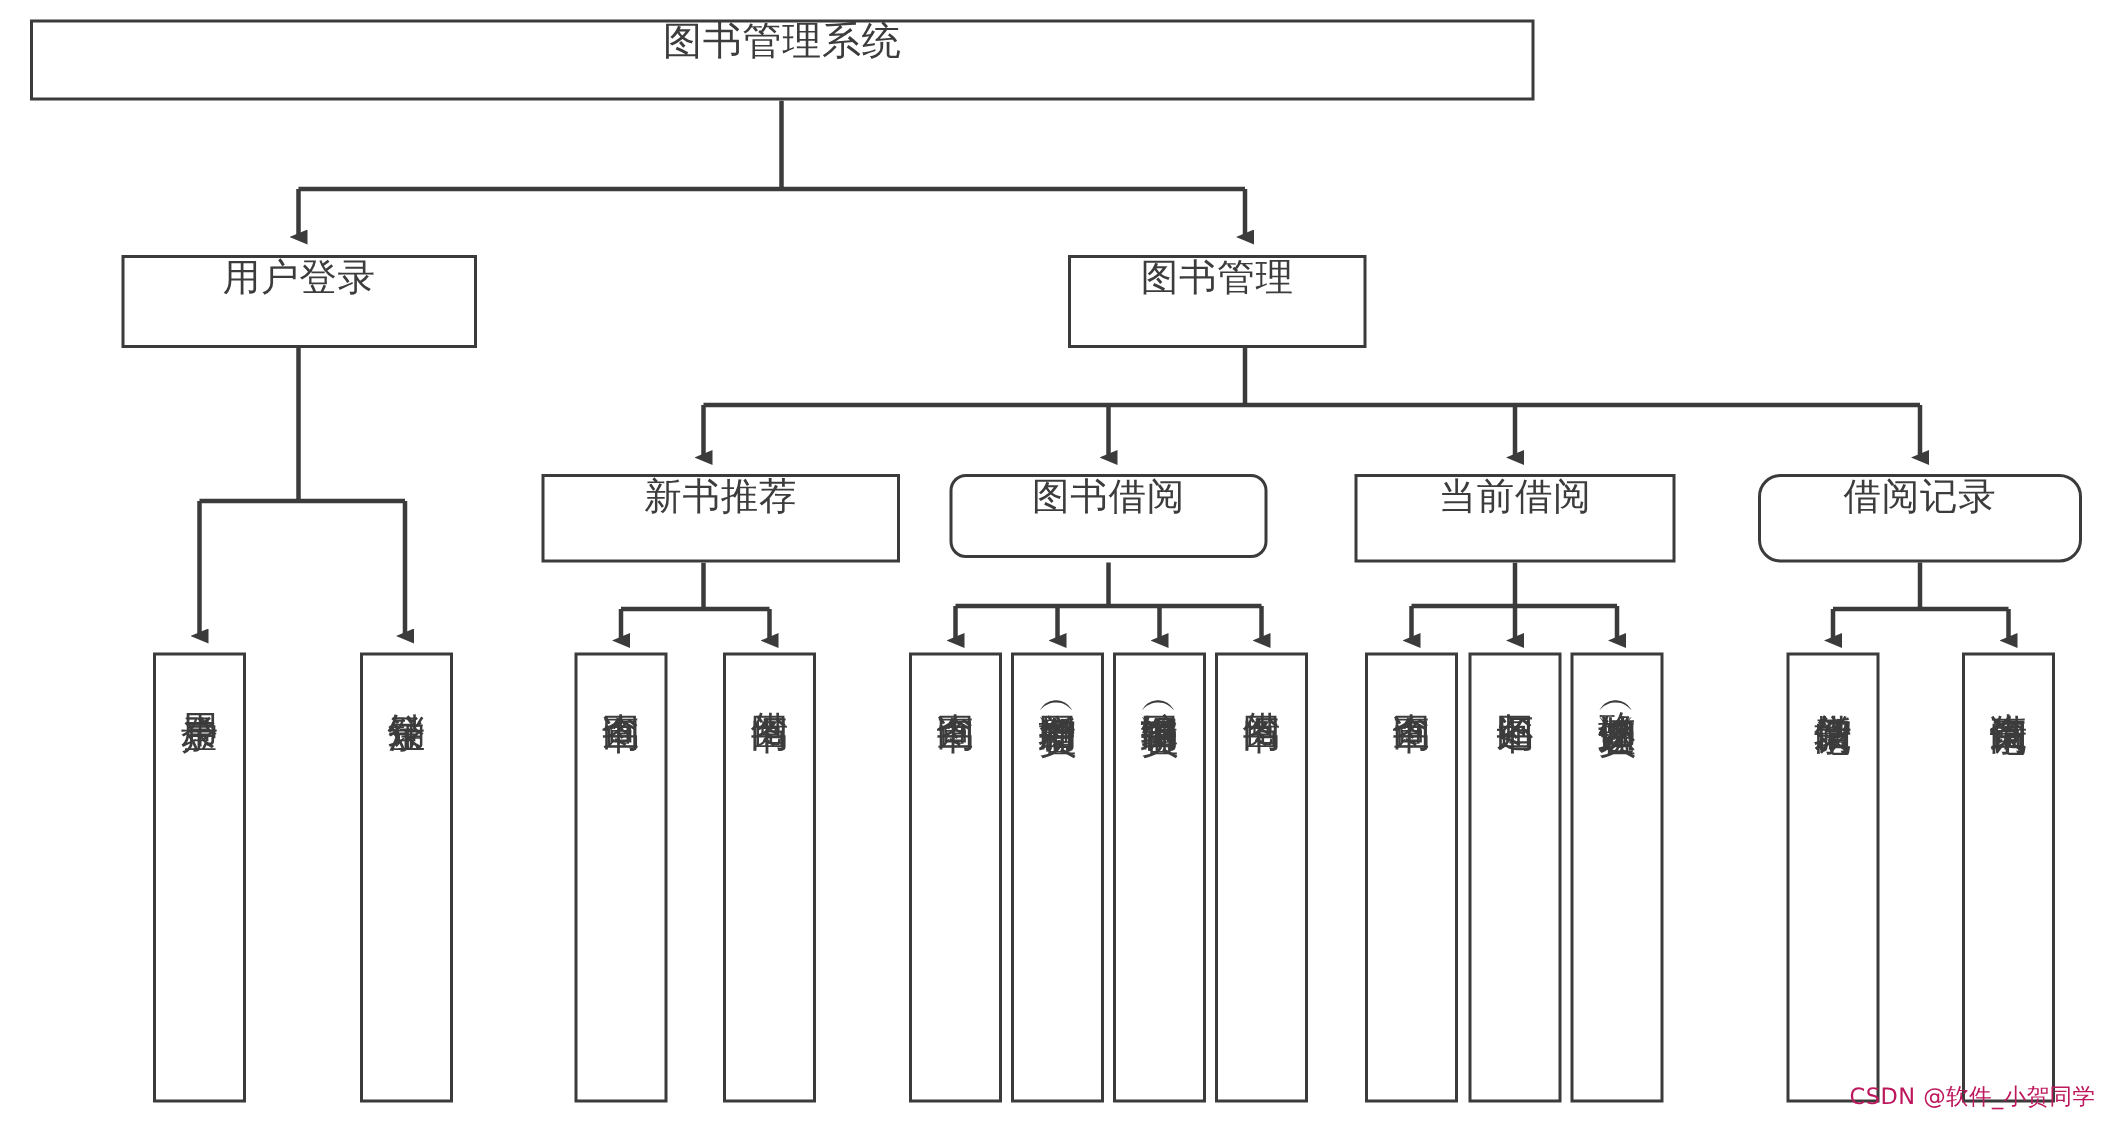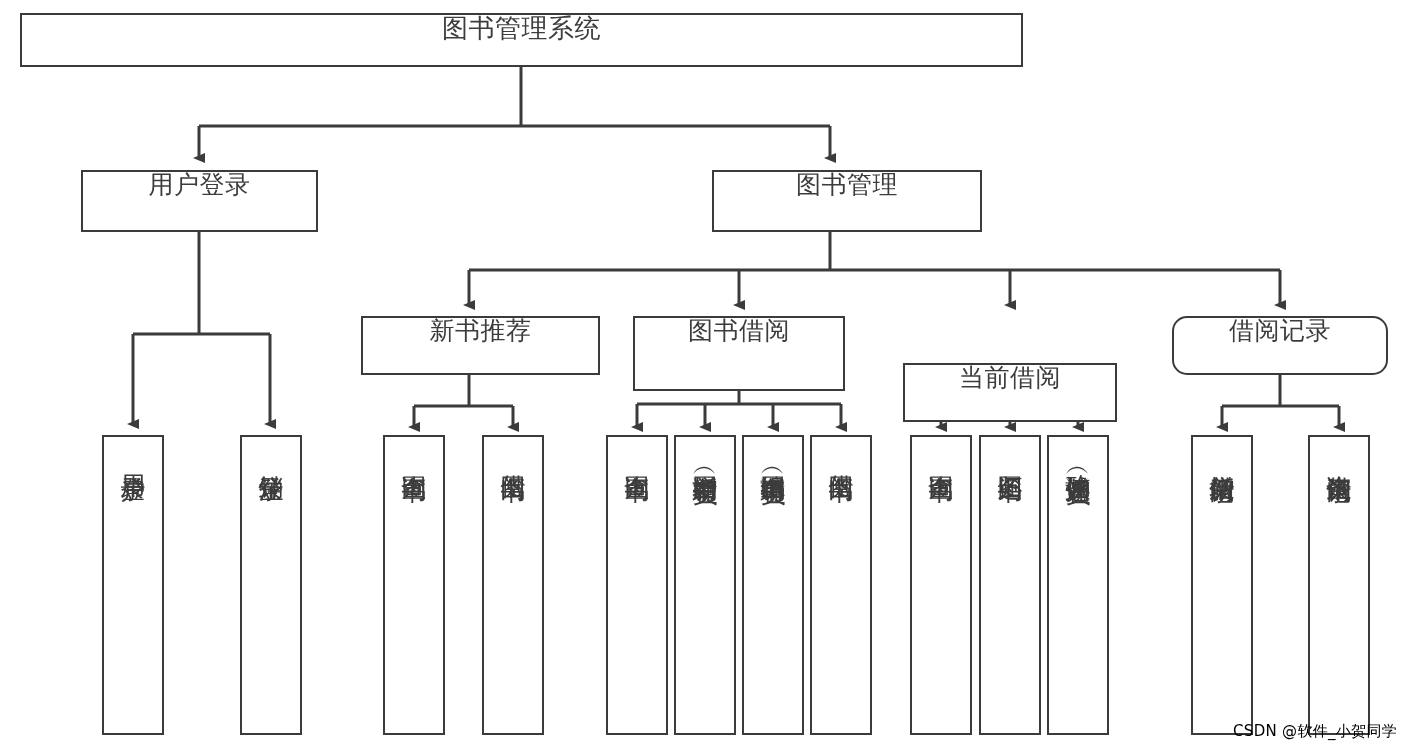--- a/index.html
+++ b/index.html
@@ -55,21 +55,21 @@
     line-height:1.08;
     letter-spacing:1px;
     white-space:nowrap;
     -webkit-writing-mode:vertical-rl;
   }
   #watermark{
     position:absolute;
     right:8px;
     bottom:6px;
     font-size:15px;
-    color:#000000;
+    color:#be185d;
     white-space:nowrap;
     letter-spacing:0.3px;
     user-select:none;
   }
 </style>
 </head>
 <body>
 
 <div id="canvas">
 
@@ -124,33 +124,33 @@
   </svg>
 
   <div class="node h root" style="left:20px; top:13px; width:1003px; height:54px;">
     <span class="label">图书管理系统</span>
   </div>
 
   <div class="node h" style="left:81px; top:170px; width:237px; height:62px;">
     <span class="label">用户登录</span>
   </div>
 
-  <div class="node h" style="left:712px; top:170px; width:270px; height:62px;">
+  <div class="node h" style="left:712px; top:170px; width:199px; height:62px;">
     <span class="label">图书管理</span>
   </div>
 
   <div class="node h" style="left:361px; top:316px; width:239px; height:59px;">
     <span class="label">新书推荐</span>
   </div>
 
-  <div class="node h" style="left:633px; top:316px; width:212px; height:75px;">
+  <div class="node h" style="left:633px; top:316px; width:212px; height:56px;border-radius:11px;">
     <span class="label">图书借阅</span>
   </div>
 
-  <div class="node h" style="left:903px; top:316px; width:214px; height:59px;margin-top:47px;">
+  <div class="node h" style="left:903px; top:316px; width:214px; height:59px;">
     <span class="label">当前借阅</span>
   </div>
 
   <div class="node h" style="left:1172px; top:316px; width:216px; height:59px;border-radius:15px;">
     <span class="label">借阅记录</span>
   </div>
 
   <div class="node v" style="left:102px; top:435px; width:62px; height:300px;">
     <span class="label">用户登录</span>
   </div>

